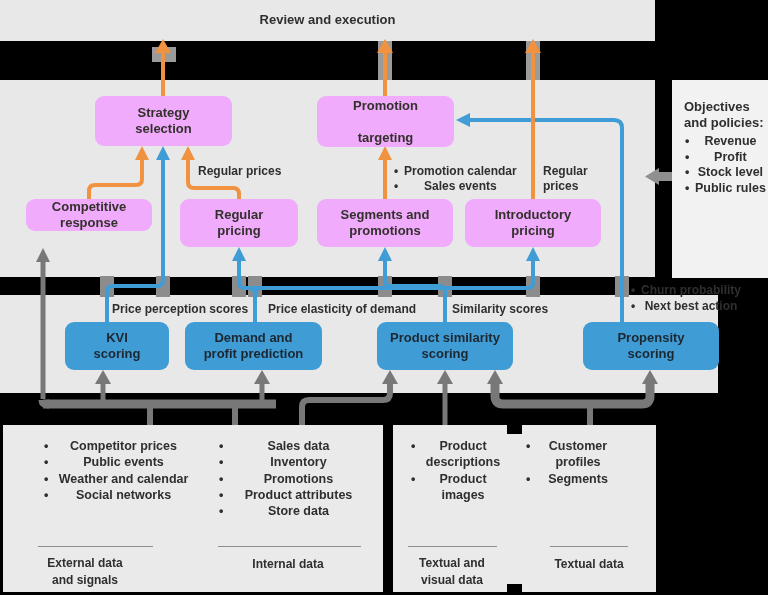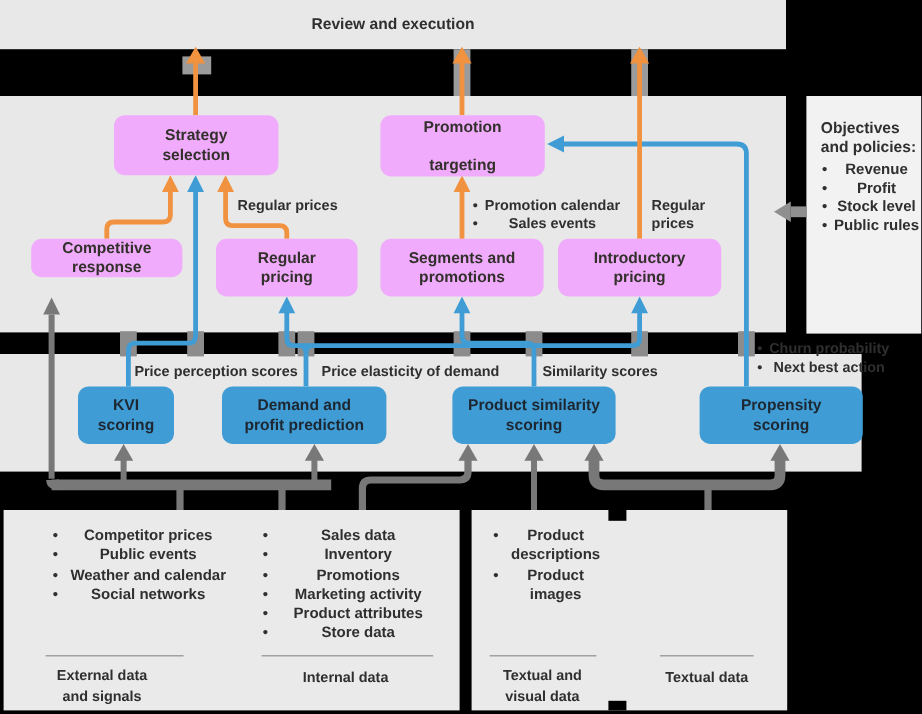--- a/index.html
+++ b/index.html
@@ -132,21 +132,21 @@
     </div>
   <div class="box ob" style="left:317px;top:199px;width:136px;height:48px;">
       <div>Segments and</div>
       <div>promotions</div>
     </div>
   <div class="box ob" style="left:465px;top:199px;width:136px;height:48px;">
       <div>Introductory</div>
       <div>pricing</div>
     </div>
 
-  <div class="box bb" style="left:65px;top:322px;width:80px;height:48px;">
+  <div class="box bb" style="left:65px;top:322px;width:104px;height:48px;">
       <div>KVI</div>
       <div>scoring</div>
     </div>
   <div class="box bb" style="left:185px;top:322px;width:137px;height:48px;">
       <div>Demand and</div>
       <div>profit prediction</div>
     </div>
   <div class="box bb" style="left:377px;top:322px;width:136px;height:48px;">
       <div>Product similarity</div>
       <div>scoring</div>
@@ -193,39 +193,42 @@
   <div class="divider" style="left:38px;top:546px;width:115px;"></div>
   <div class="foot" style="left:25px;top:555px;width:120px;">
       <div>External data</div>
       <div>and signals</div>
     </div>
 
   <div class="lbl bullets bt" style="left:218px;top:438px;width:150px;">
       <div class="li">Sales data</div>
       <div class="li">Inventory</div>
       <div class="li">Promotions</div>
-      <div class="li">Marketing activity</div>
       <div class="li">Product attributes</div>
       <div class="li">Store data</div>
     </div>
   <div class="divider" style="left:218px;top:546px;width:143px;"></div>
   <div class="foot" style="left:228px;top:556px;width:120px;">
       <div>Internal data</div>
     </div>
 
   <div class="lbl bullets bt" style="left:410px;top:438px;width:95px;">
       <div class="li">Product descriptions</div>
       <div class="li">Product images</div>
     </div>
   <div class="divider" style="left:408px;top:546px;width:89px;"></div>
   <div class="foot" style="left:392px;top:555px;width:120px;">
       <div>Textual and</div>
       <div>visual data</div>
     </div>
 
+  <div class="lbl bullets bt" style="left:525px;top:438px;width:95px;">
+      <div class="li">Customer profiles</div>
+      <div class="li">Segments</div>
+    </div>
   <div class="divider" style="left:550px;top:546px;width:78px;"></div>
   <div class="foot" style="left:529px;top:556px;width:120px;">
       <div>Textual data</div>
     </div>
 
   <div class="notch" style="left:507px;top:425px;width:15px;height:9px;"></div>
   <div class="notch" style="left:507px;top:584px;width:15px;height:8px;"></div>
 
 </div>
 

